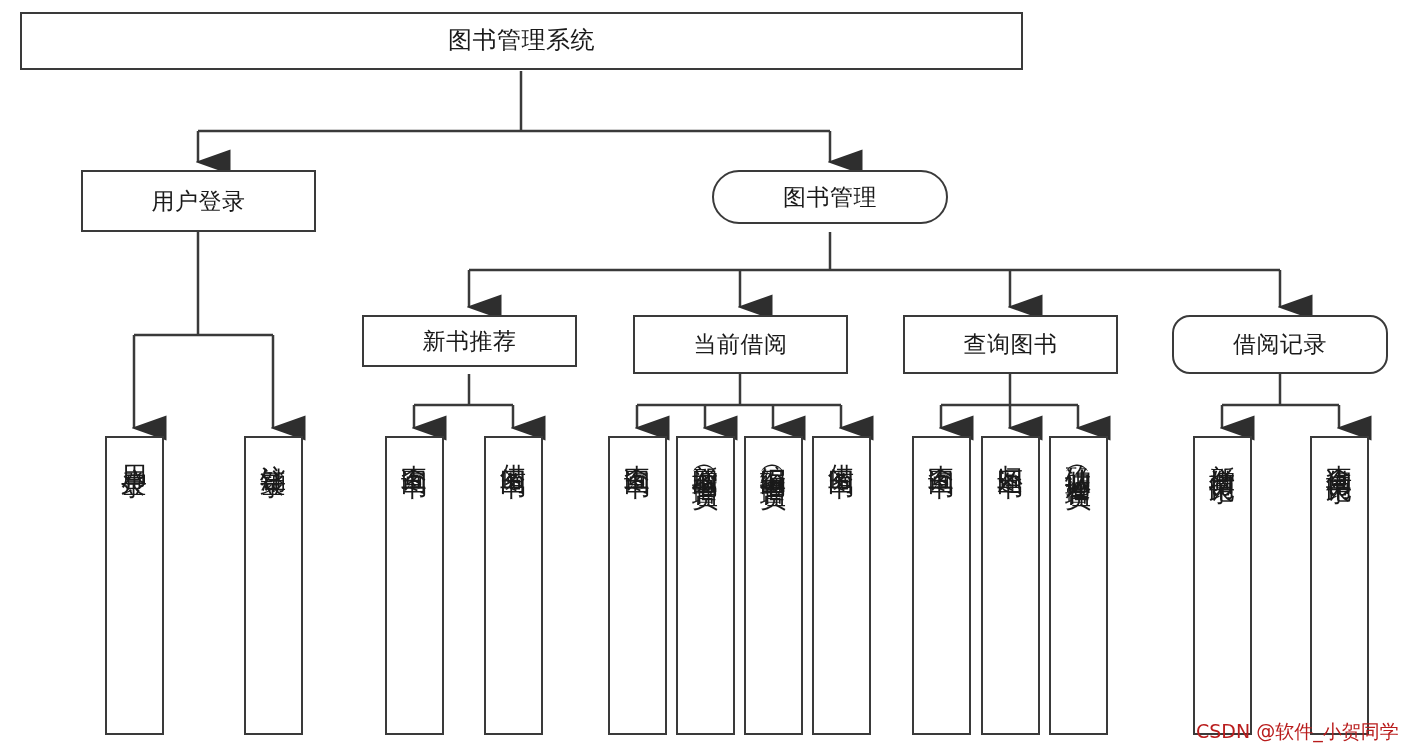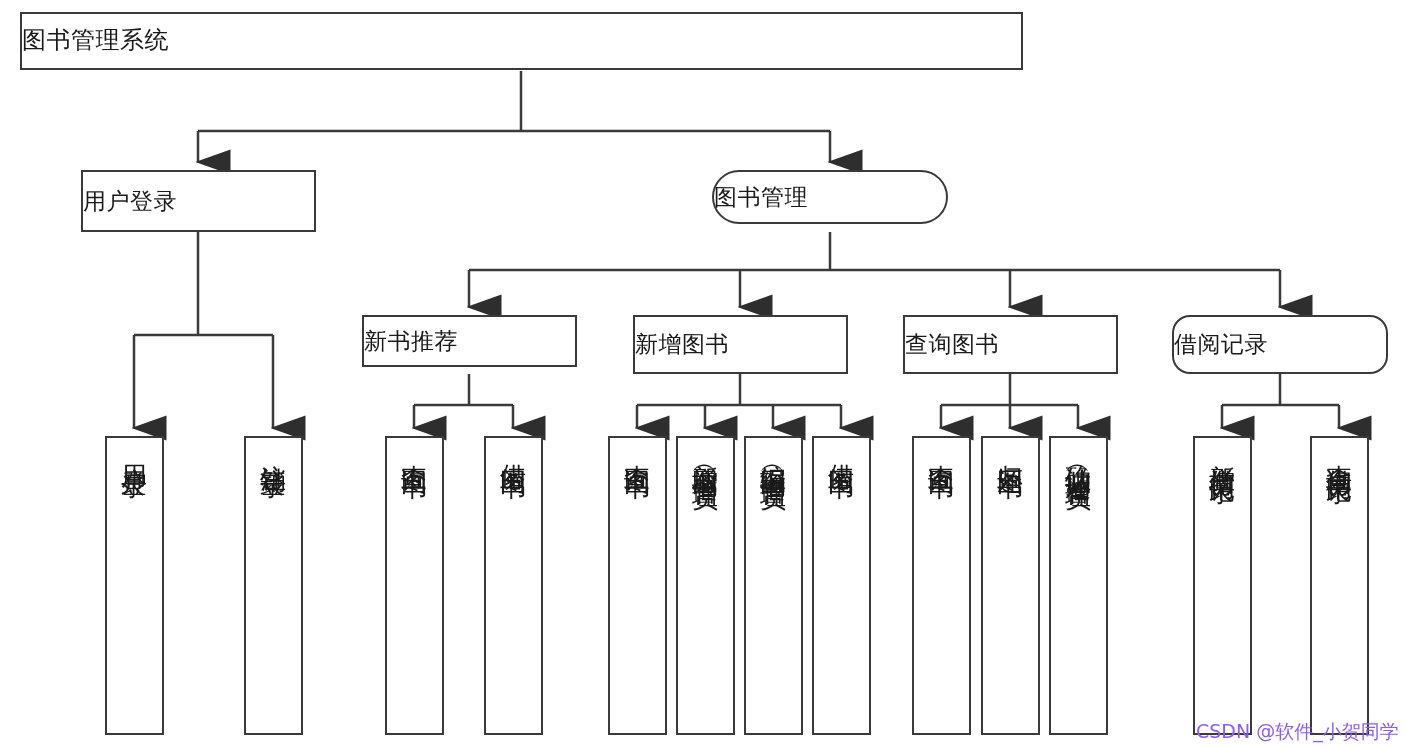--- a/index.html
+++ b/index.html
@@ -25,20 +25,21 @@
     width: 1405px;
     height: 747px;
   }
   .node {
     position: absolute;
     box-sizing: border-box;
     background: #ffffff;
     border: 2.5px solid #3a3a3a;
     display: flex;
     align-items: center;
+    justify-content: center;
     color: #1a1a1a;
     z-index: 3;
   }
   .node-label {
     display: block;
     text-align: center;
     line-height: 1.05;
     letter-spacing: 0.5px;
     white-space: nowrap;
   }
@@ -59,21 +60,21 @@
   .node.vert .node-label {
     writing-mode: vertical-rl;
     text-orientation: upright;
     font-size: 26px;
     line-height: 1;
     letter-spacing: 3px;
   }
   .watermark {
     position: absolute;
     font-size: 19px;
-    color: #8b5cf6;
+    color: #b91c1c;
     white-space: nowrap;
     z-index: 5;
     font-family: "DejaVu Sans", "Liberation Sans", sans-serif;
   }
 </style>
 </head>
 <body>
 
 <div id="canvas">
 
@@ -135,21 +136,21 @@
     <span class="node-label">用户登录</span>
   </div>
   <div class="node horiz" style="left:712px; top:170px; width:236px; height:54px;border-radius:29px;">
     <span class="node-label">图书管理</span>
   </div>
 
   <div class="node horiz" style="left:362px; top:315px; width:215px; height:52px;">
     <span class="node-label">新书推荐</span>
   </div>
   <div class="node horiz" style="left:633px; top:315px; width:215px; height:59px;">
-    <span class="node-label">新增图书</span>
+    <span class="node-label">当前借阅</span>
   </div>
   <div class="node horiz" style="left:903px; top:315px; width:215px; height:59px;">
     <span class="node-label">查询图书</span>
   </div>
   <div class="node horiz" style="left:1172px; top:315px; width:216px; height:59px;border-radius:18px;">
     <span class="node-label">借阅记录</span>
   </div>
 
   <div class="node vert" style="left:105px; top:436px; width:59px; height:299px;">
     <span class="node-label">用户登录</span>

